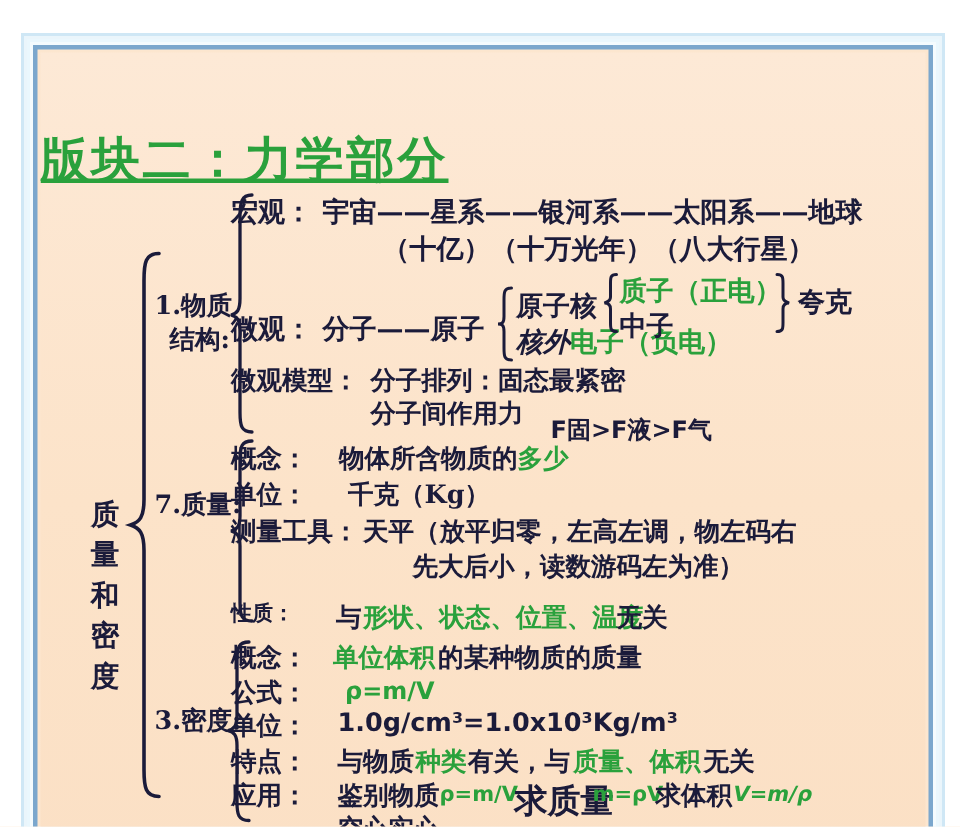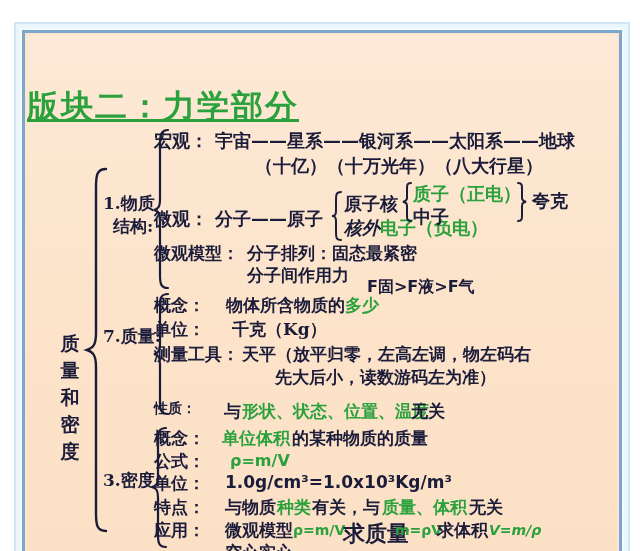--- a/index.html
+++ b/index.html
@@ -175,21 +175,21 @@
     <div class="tbox sans" style="left:198px;top:437px;font-size:17px;">1.0g/cm³=1.0x10³Kg/m³</div>
 
     <div class="tbox serif" style="left:127px;top:461px;font-size:17px;">特点：</div>
     <div class="tbox serif" style="left:198px;top:461px;font-size:17px;">与物质</div>
     <div class="tbox serif g" style="left:250px;top:461px;font-size:17px;">种类</div>
     <div class="tbox serif g" style="left:355px;top:461px;font-size:17px;">质量、体积</div>
     <div class="tbox serif" style="left:285px;top:461px;font-size:17px;">有关，与</div>
     <div class="tbox serif" style="left:442px;top:461px;font-size:17px;">无关</div>
 
     <div class="tbox serif" style="left:127px;top:484px;font-size:17px;">应用：</div>
-    <div class="tbox serif" style="left:198px;top:484px;font-size:17px;">微观模型</div>
+    <div class="tbox serif" style="left:198px;top:484px;font-size:17px;">鉴别物质</div>
     <div class="tbox sans g" style="left:266px;top:487px;font-size:14px;">ρ=m/V</div>
     <div class="tbox serif" style="left:316px;top:484px;font-size:22px;text-align:right;">求质量</div>
     <div class="tbox sans g" style="left:368px;top:487px;font-size:14px;">m=ρV</div>
     <div class="tbox serif" style="left:410px;top:484px;font-size:17px;">求体积</div>
     <div class="tbox sans g" style="left:462px;top:487px;font-size:14px;font-style:italic;">V=m/ρ</div>
     <div class="tbox serif" style="left:198px;top:506px;font-size:17px;">空心实心</div>
 
   </div>
 </div>
 

